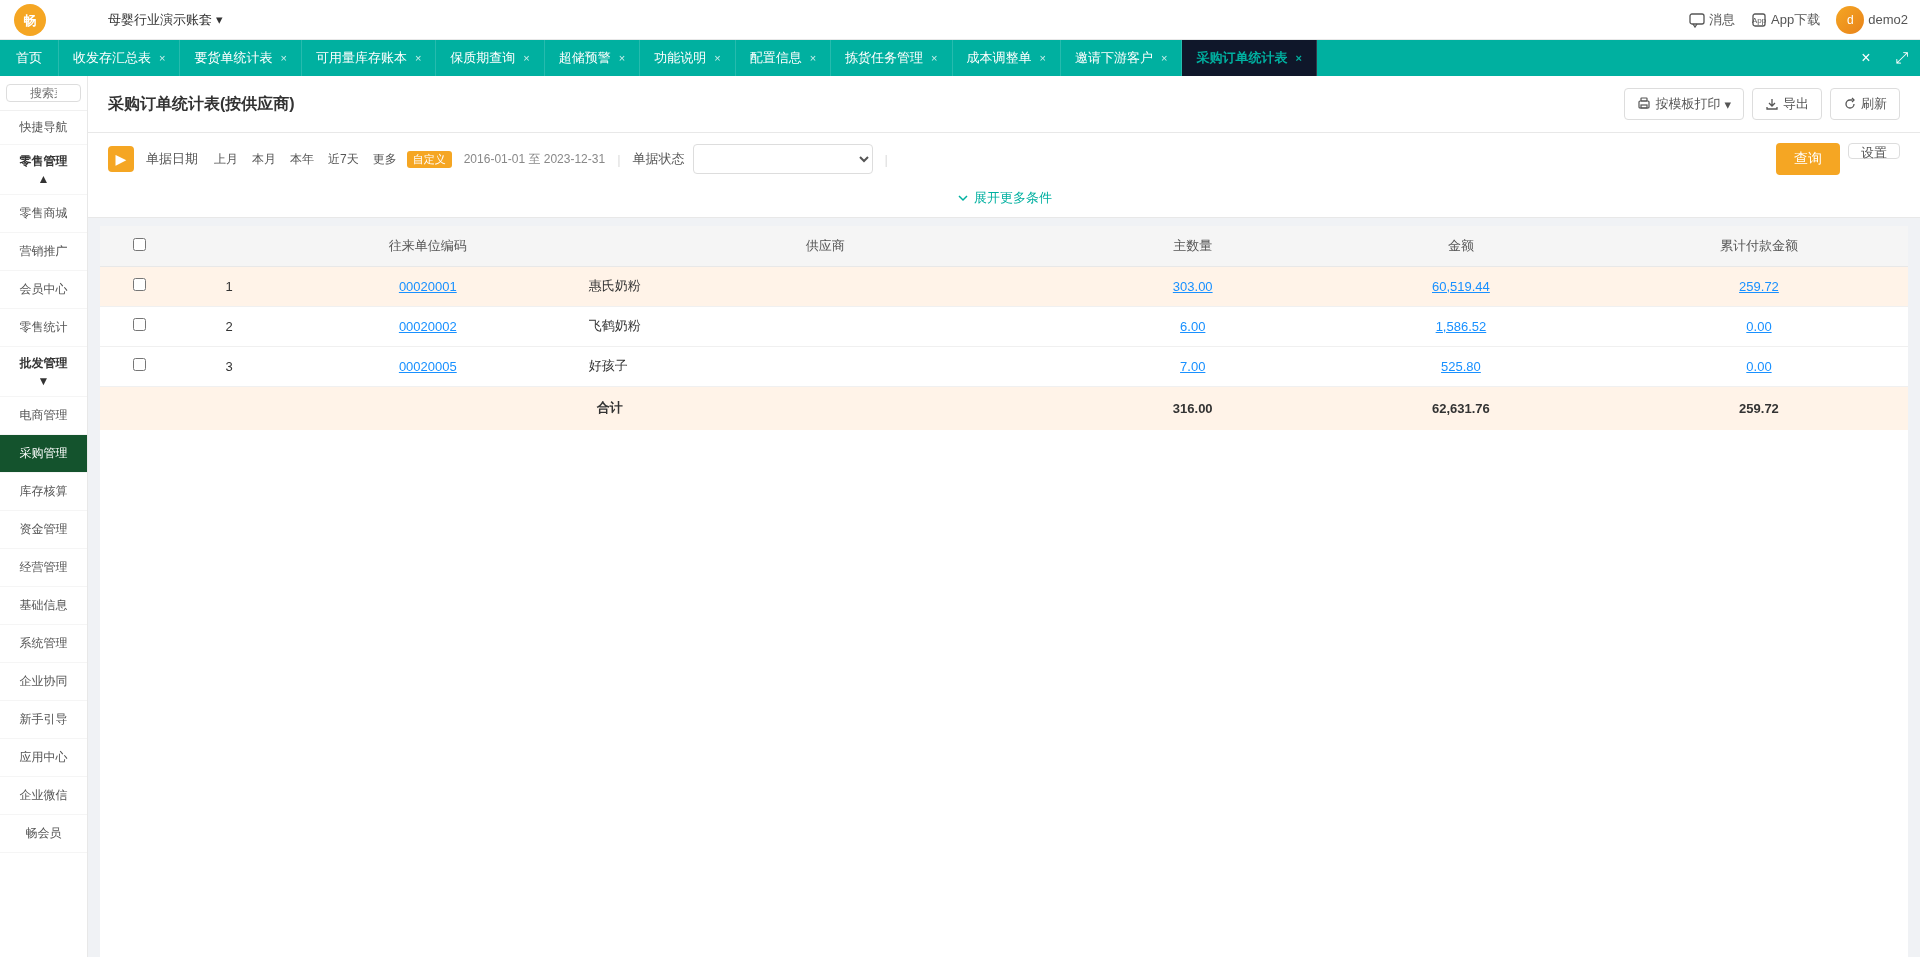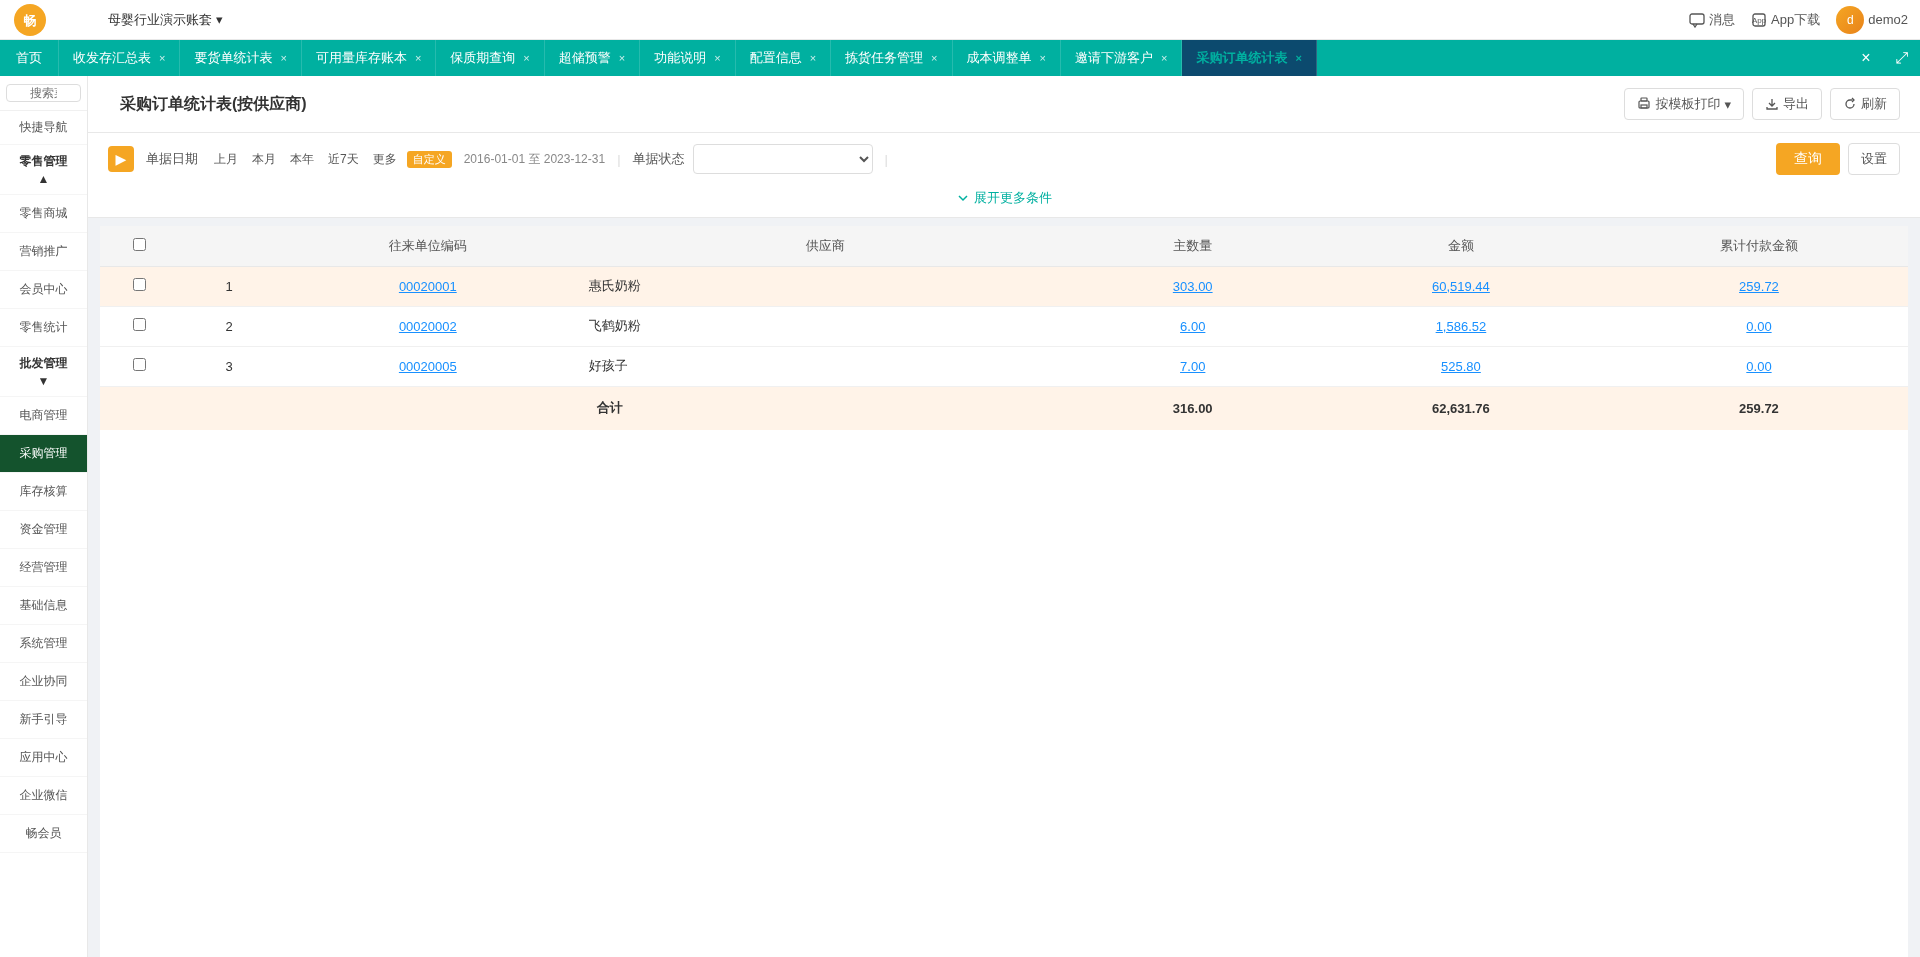--- a/index.html
+++ b/index.html
@@ -77,21 +77,21 @@
       align-items: center;
       gap: 6px;
       font-size: 13px;
       color: #fff;
       cursor: pointer;
       white-space: nowrap;
       border-right: 1px solid rgba(255,255,255,0.15);
       position: relative;
     }
     .nav-tab.active {
-      background: #0c4a6e;
+      background: #0f172a;
       color: #00b0a0;
       font-weight: bold;
     }
     .nav-tab.home {
       padding: 0 16px;
     }
     .nav-tab .close-x {
       font-size: 11px;
       color: rgba(255,255,255,0.8);
       margin-left: 2px;
@@ -186,21 +186,20 @@
       border-bottom: 1px solid #e8e8e8;
       display: flex;
       align-items: center;
       justify-content: space-between;
     }
     .page-title {
       font-size: 16px;
       font-weight: bold;
       color: #333;
       padding-bottom: 12px;
-      margin-left: 12px;
     }
     .page-header-actions {
       display: flex;
       align-items: center;
       gap: 8px;
       padding-bottom: 12px;
     }
 
     
     .filter-bar {
@@ -300,21 +299,21 @@
       color: #555;
       border: 1px solid #ddd;
       border-radius: 4px;
       font-size: 13px;
       cursor: pointer;
       display: flex;
       align-items: center;
       gap: 4px;
     }
     .btn-settings {
-      height: 32px;
+      height: 16px;
       padding: 0 12px;
       background: #fff;
       color: #555;
       border: 1px solid #ddd;
       border-radius: 4px;
       font-size: 13px;
       cursor: pointer;
     }
 
     

